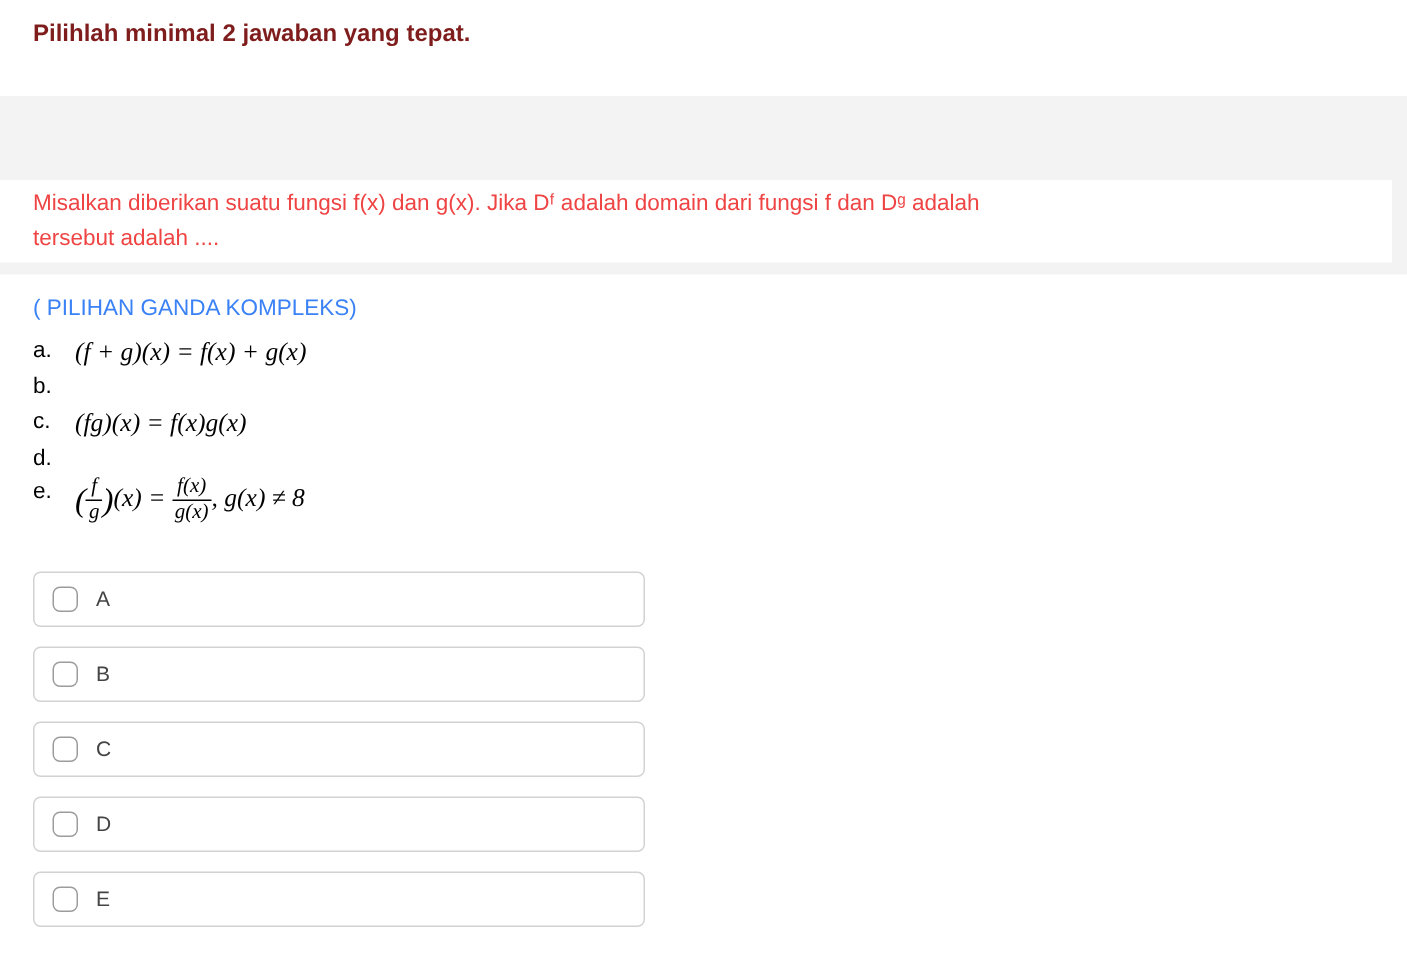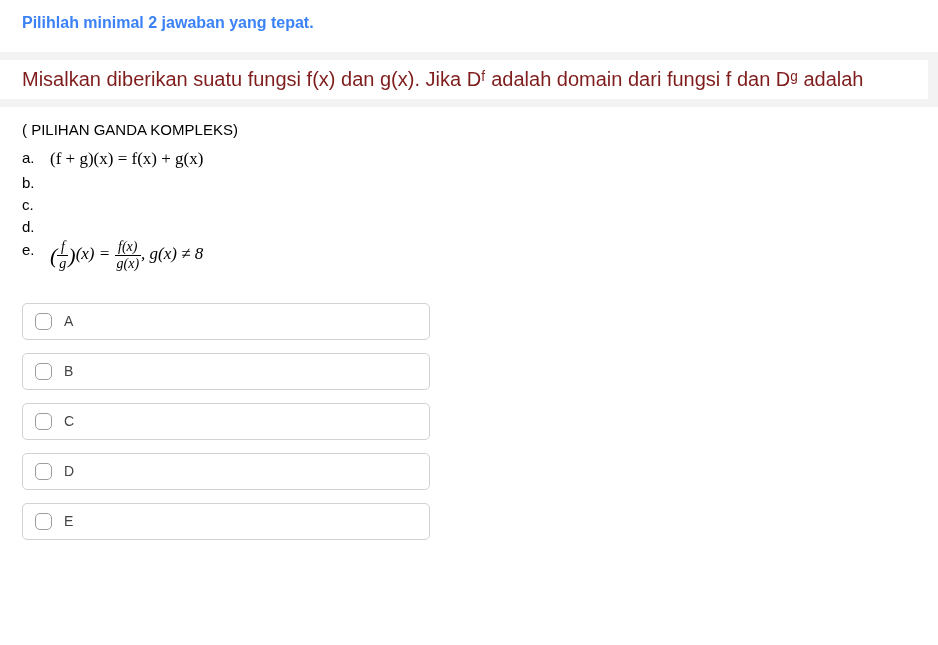--- a/index.html
+++ b/index.html
@@ -10,40 +10,41 @@
     color: #222;
     width: 938px;
     background: #fff;
   }
   .page {
     padding: 14px 22px 24px 22px;
   }
   .title {
     font-weight: bold;
     font-size: 16px;
-    margin-bottom: 20px;
-    color: #3b82f6;
+    margin-bottom: 32px;
+    color: #7f1d1d;
   }
   .prompt-box {
     background: #f3f3f3;
     padding: 8px 10px 8px 0;
     margin: 0 -22px 12px -22px;
   }
   .prompt-inner {
     background: #fff;
     padding: 4px 8px 4px 22px;
     line-height: 1.55;
-    color: #7f1d1d;
-    font-size: 20px;
+    color: #ef4444;
+    font-size: 15px;
+    margin-top: 48px;
   }
   .prompt-inner .line { text-align: justify; }
   .sect {
     margin-top: 14px;
     font-size: 15px;
-    color: #000000;
+    color: #3b82f6;
   }
   .items {
     margin-top: 10px;
     font-family: "Cambria Math","Times New Roman",serif;
     font-size: 17px;
     color: #000;
   }
   .row {
     display: flex;
     align-items: flex-start;
@@ -93,35 +94,37 @@
 </head>
 <body>
 
 <div class="page">
 
   <div class="title">Pilihlah minimal 2 jawaban yang tepat.</div>
 
   <div class="prompt-box">
     <div class="prompt-inner">
       <div class="line">Misalkan diberikan suatu fungsi f(x) dan g(x). Jika Dᶠ adalah domain dari fungsi f dan Dᵍ adalah</div>
+      <div>tersebut adalah ....</div>
     </div>
   </div>
 
   <div class="sect">( PILIHAN GANDA KOMPLEKS)</div>
 
   <div class="items">
     <div class="row">
       <span class="lab">a.</span>
-      <span style="">(f + g)(x) = f(x) + g(x)</span>
+      <span style="font-style:italic">(f + g)(x) = f(x) + g(x)</span>
     </div>
     <div class="row">
       <span class="lab">b.</span>
     </div>
     <div class="row">
       <span class="lab">c.</span>
+      <span style="font-style:italic">(fg)(x) = f(x)g(x)</span>
     </div>
     <div class="row">
       <span class="lab">d.</span>
     </div>
     <div class="row">
       <span class="lab">e.</span>
       <span style="font-style:italic">
         <span style="font-size:22px;vertical-align:middle">(</span><span class="frac"><span class="n">f</span><span class="d">g</span></span><span style="font-size:22px;vertical-align:middle">)</span><span>(x) = </span><span class="frac"><span class="n">f(x)</span><span class="d">g(x)</span></span><span>, g(x) ≠ 8</span>
       </span>
     </div>

